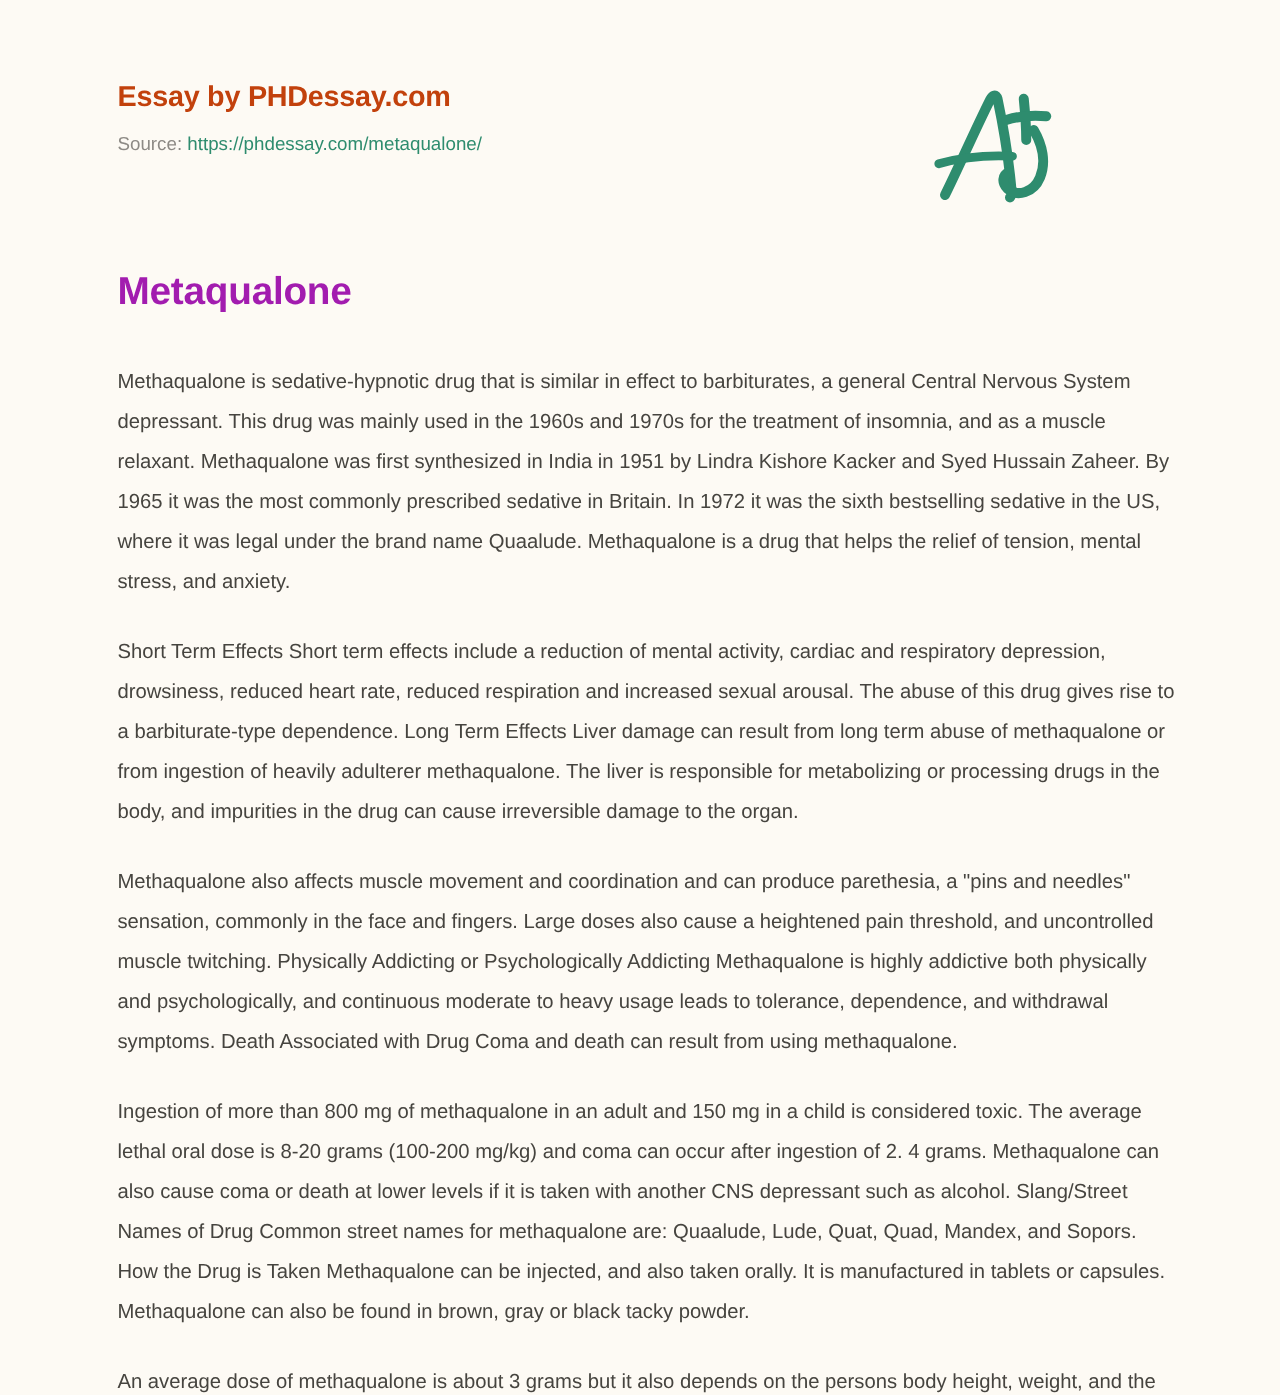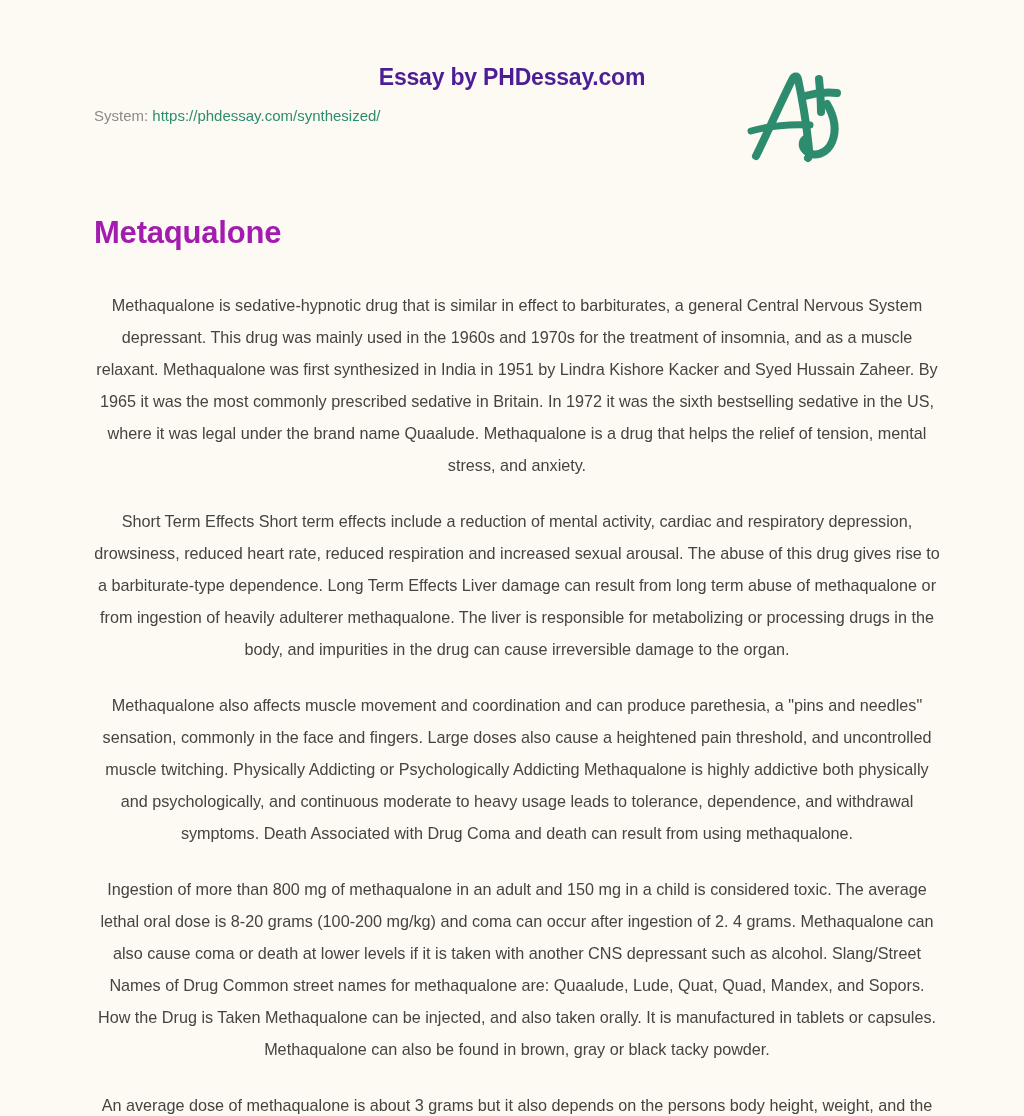--- a/index.html
+++ b/index.html
@@ -27,23 +27,22 @@
   .header {
     position: relative;
     padding-top: 64px;
     height: 122px;
     box-sizing: border-box;
   }
   .brand-line {
     font-size: 23px;
     font-weight: 700;
     letter-spacing: -0.2px;
-    color: #4c1d95;
+    color: #c2410c;
     line-height: 1.2;
-    text-align: center;
   }
   .source-line {
     margin-top: 15px;
     font-size: 15px;
     color: #8d8a85;
     line-height: 1.2;
   }
   .source-label {
     color: #8d8a85;
   }
@@ -76,33 +75,33 @@
   
   .article {
     padding-top: 38px;
     width: 846px;
   }
   .para {
     margin: 0 0 24px 0;
     font-size: 16.2px;
     line-height: 32px;
     color: #46443f;
-    text-align: center;
+    text-align: left;
   }
   .para:last-child { margin-bottom: 0; }
 </style>
 </head>
 <body>
 
 <div class="page">
 
   <div class="header">
     <div class="brand-line">Essay by PHDessay.com</div>
     <div class="source-line">
-      <span class="source-label">System: </span><a class="source-link" href="#">https://phdessay.com/synthesized/</a>
+      <span class="source-label">Source: </span><a class="source-link" href="#">https://phdessay.com/metaqualone/</a>
     </div>
 
     <div class="logo">
       <svg viewBox="0 0 120 120" xmlns="http://www.w3.org/2000/svg" aria-hidden="true">
         <g fill="none" stroke="#2e8c6e" stroke-linecap="round" stroke-linejoin="round">
 
           <path d="M20 104 C 30 84, 44 52, 56 28 C 58 24, 61 23, 62 27 C 66 46, 70 70, 72 88 C 73 98, 74 104, 72 106" stroke-width="8"></path>
 
           <path d="M15 79 C 33 74, 55 72, 74 73" stroke-width="7"></path>
 

